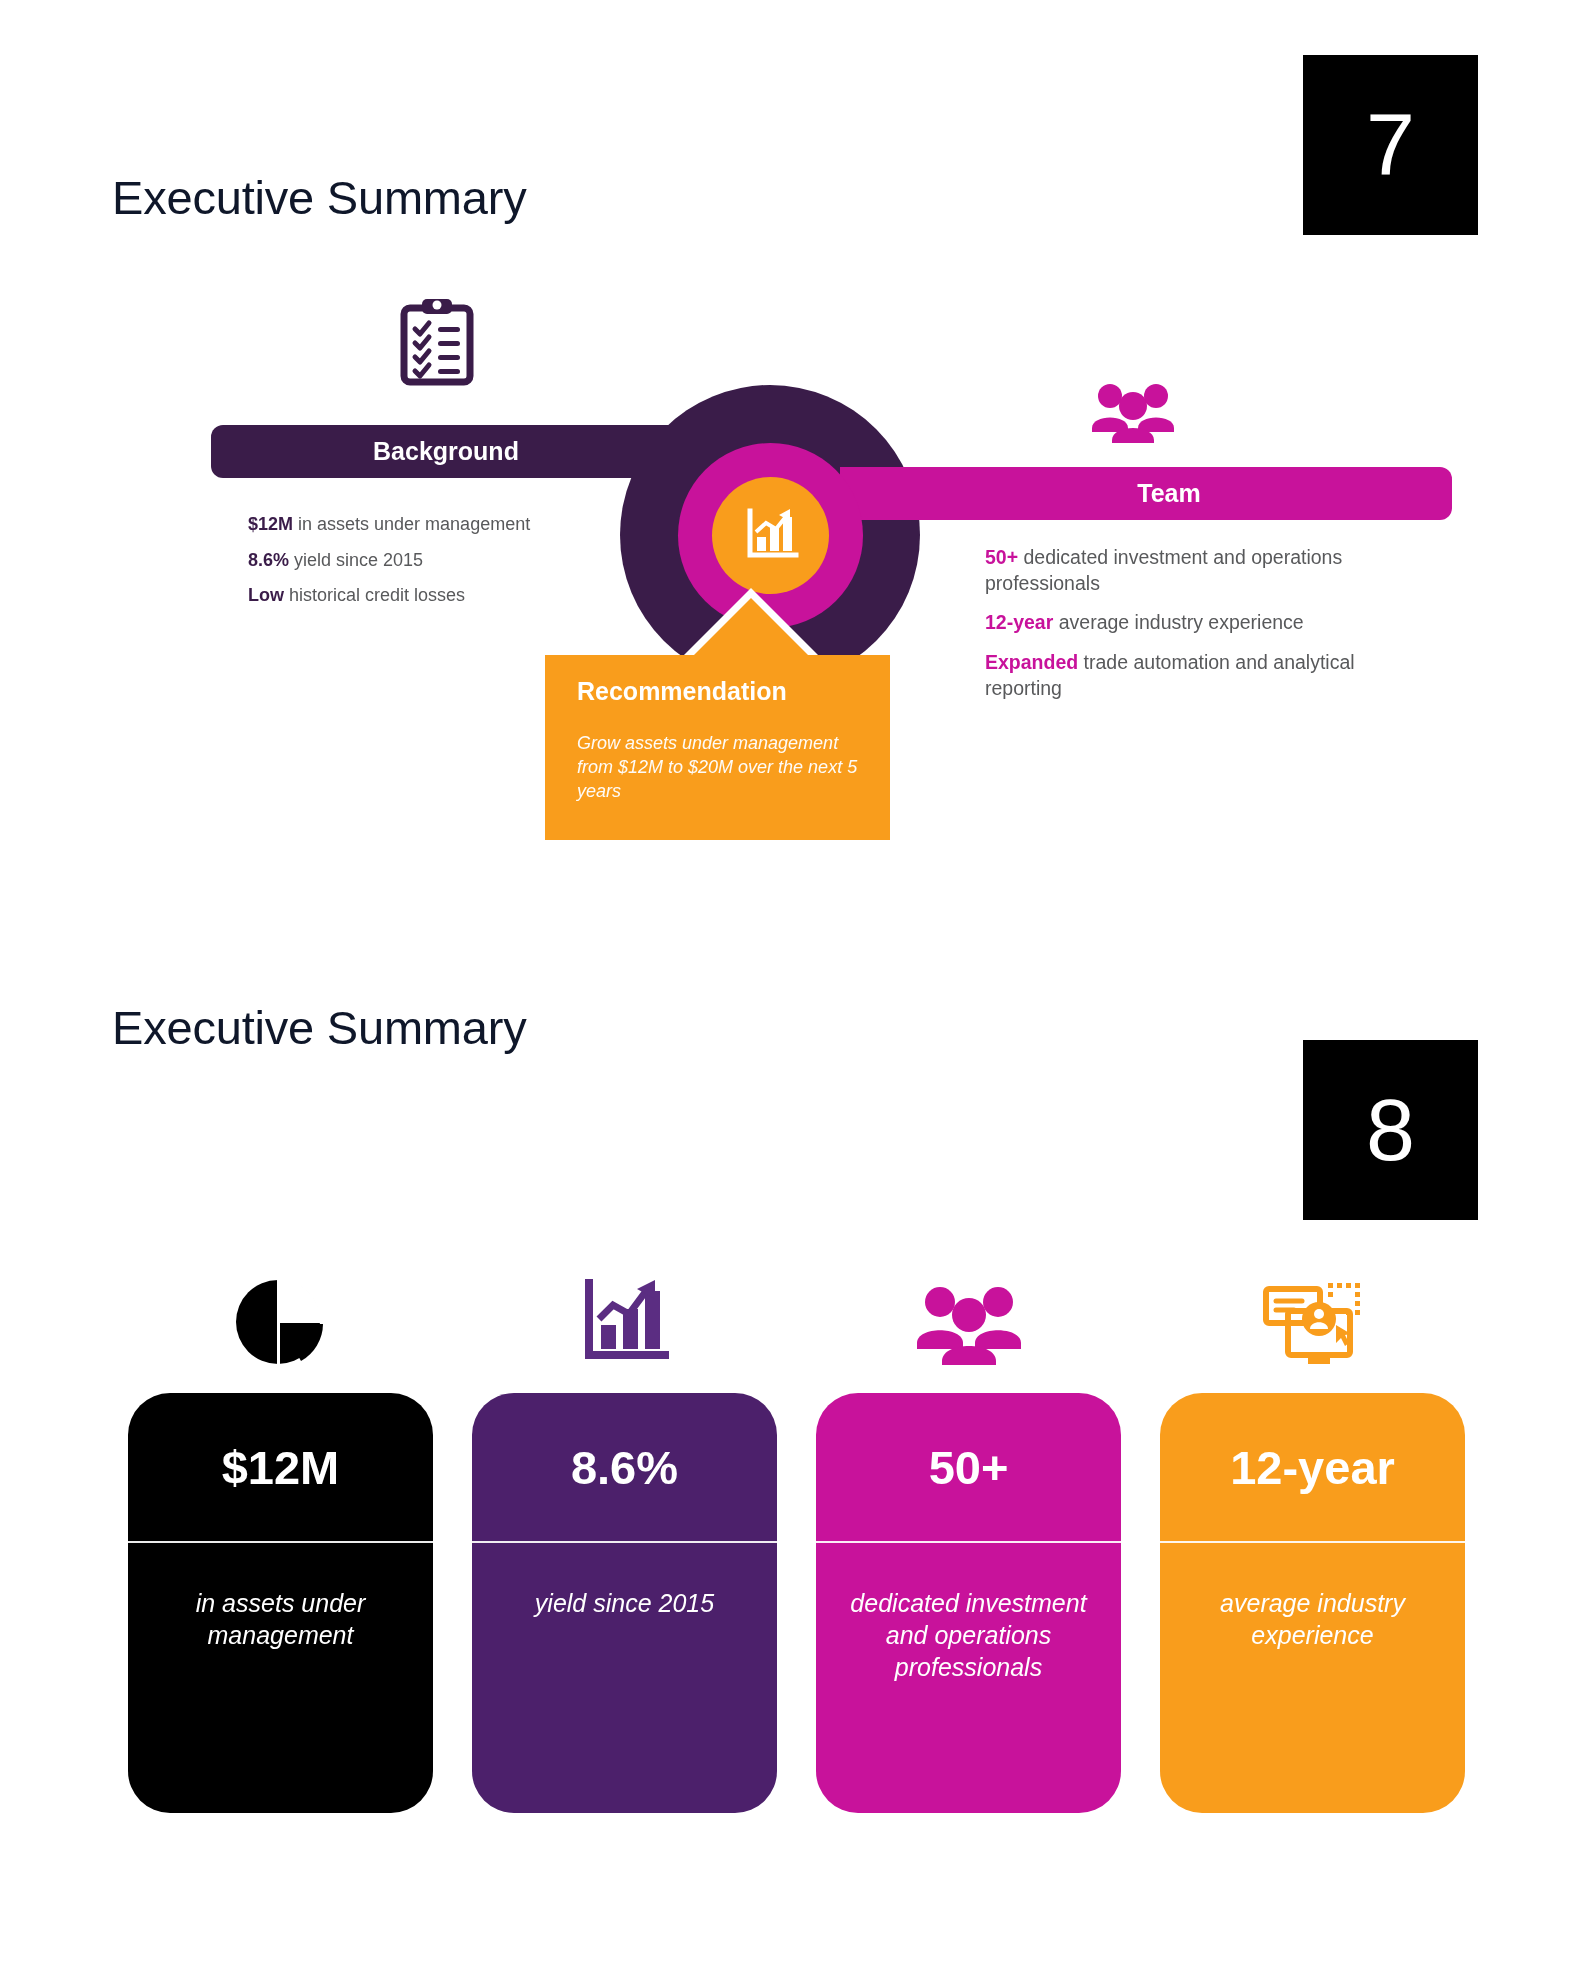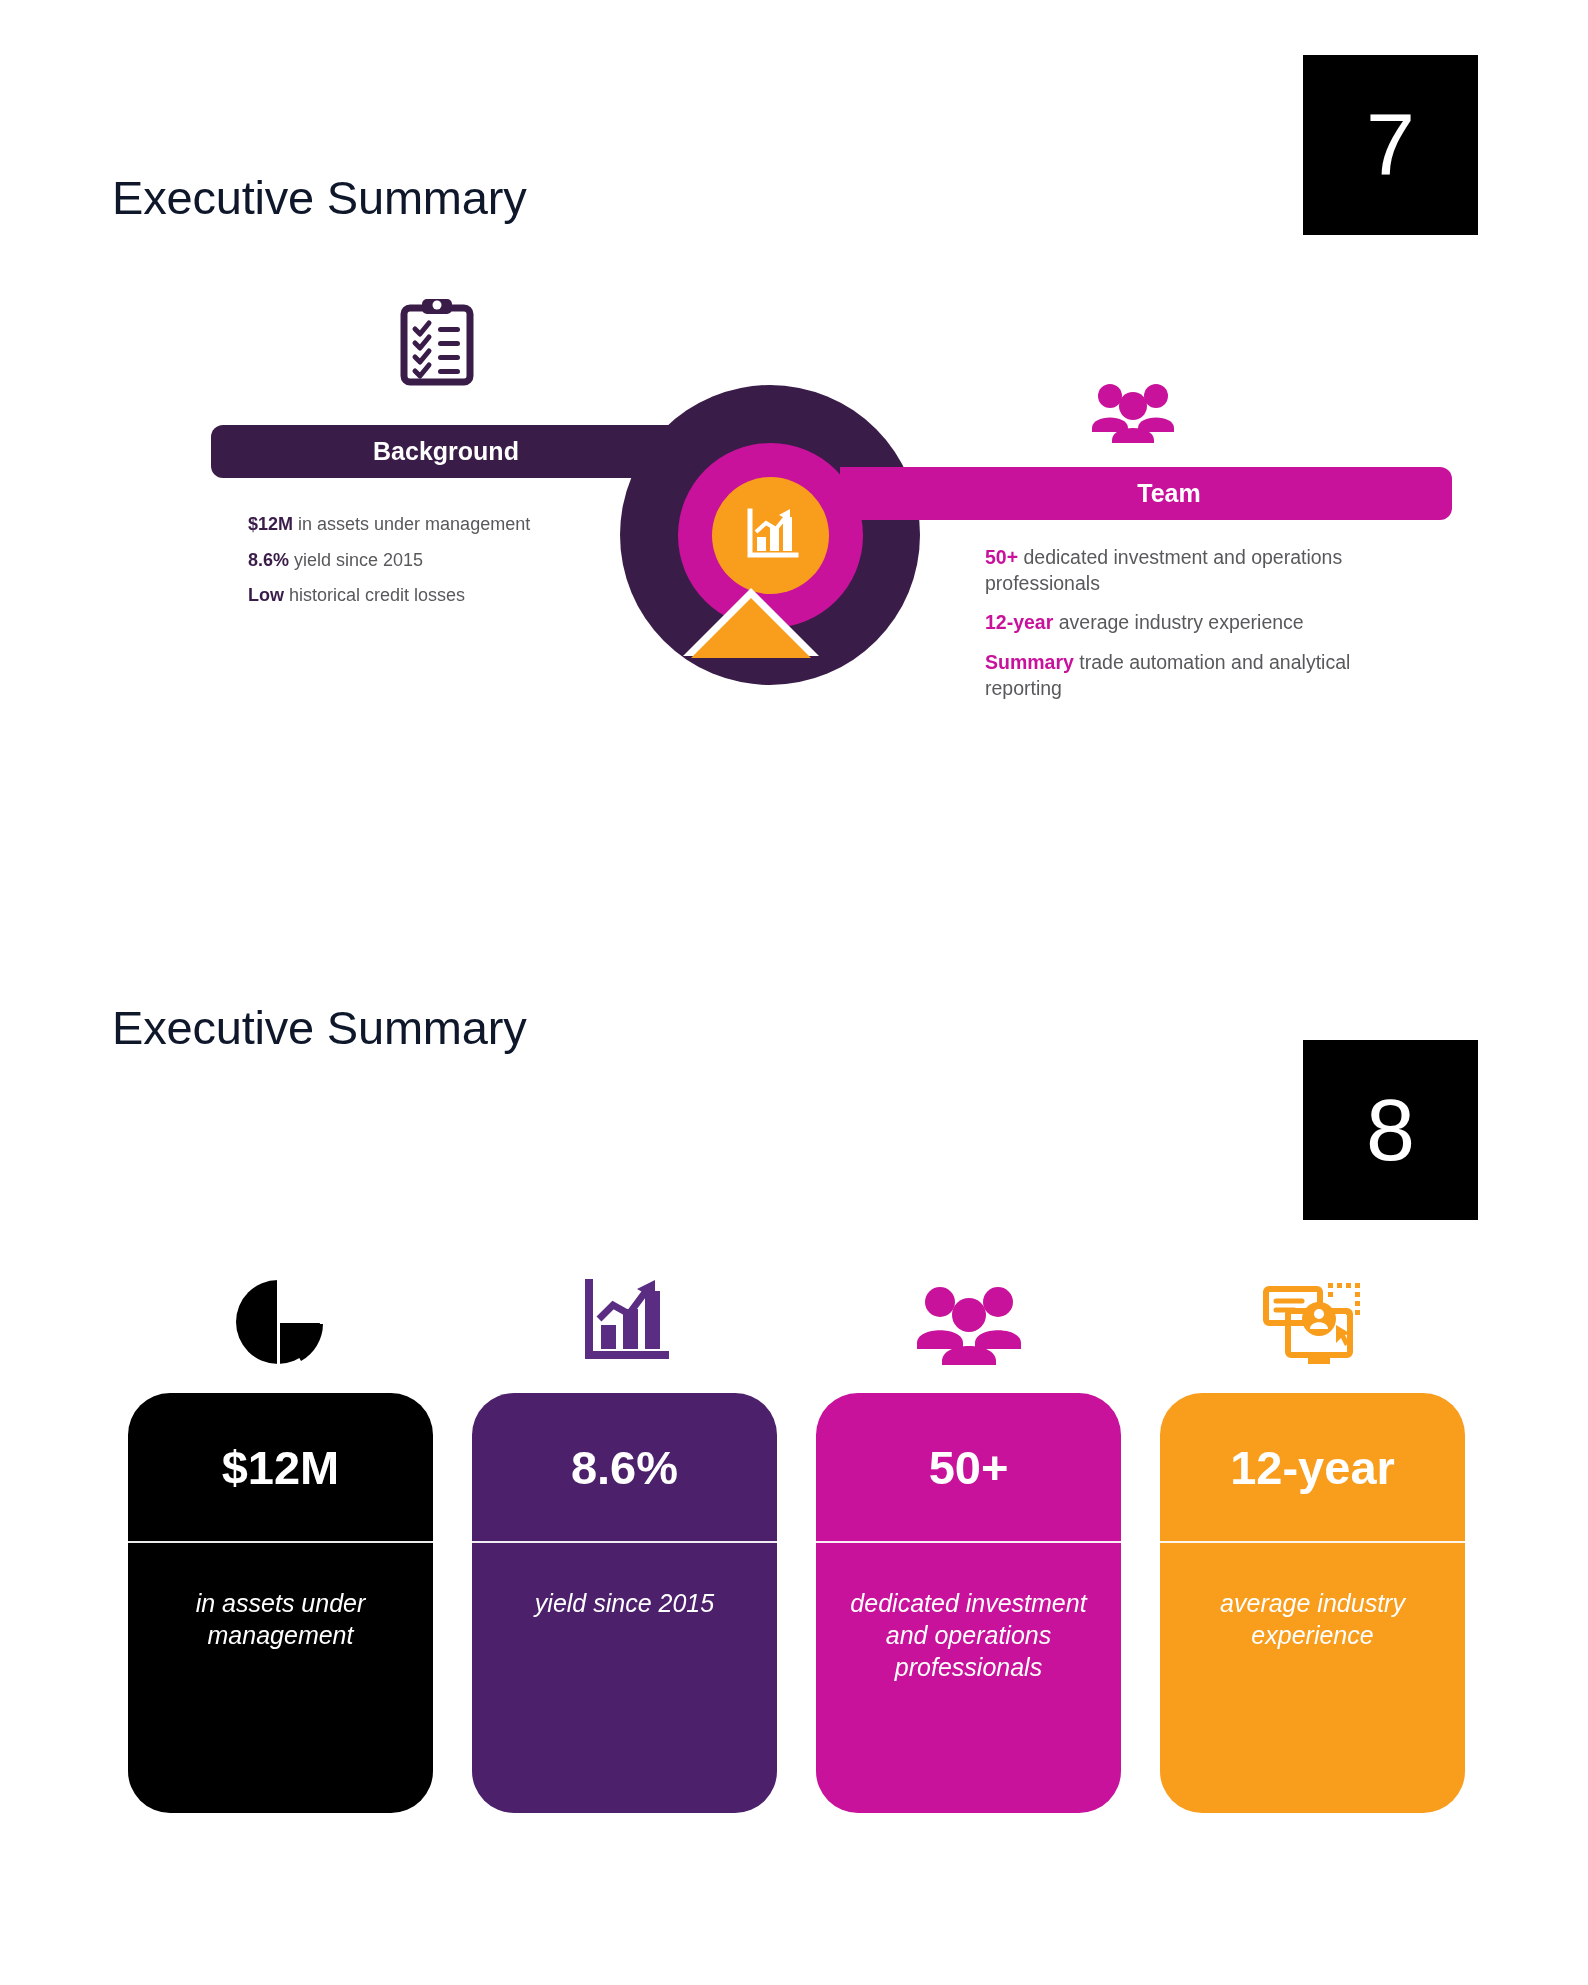--- a/index.html
+++ b/index.html
@@ -259,26 +259,30 @@
       </div>
 
       <div class="team-list">
         <div class="ln">
           <b>50+</b><span> dedicated investment and operations professionals</span>
         </div>
         <div class="ln">
           <b>12-year</b><span> average industry experience</span>
         </div>
         <div class="ln">
-          <b>Summary</b><span> trade automation and analytical reporting</span>
+          <b>Expanded</b><span> trade automation and analytical reporting</span>
         </div>
       </div>
 
       <div class="callout-arrow-border"></div>
       <div class="callout-arrow"></div>
+      <div class="callout">
+        <h3>Recommendation</h3>
+        <p>Grow assets under management from $12M to $20M over the next 5 years</p>
+      </div>
 
     </div>
   </section>
 
   <section class="slide" id="slide8">
 
     <div class="page-badge">
       <span>8</span>
     </div>
 

